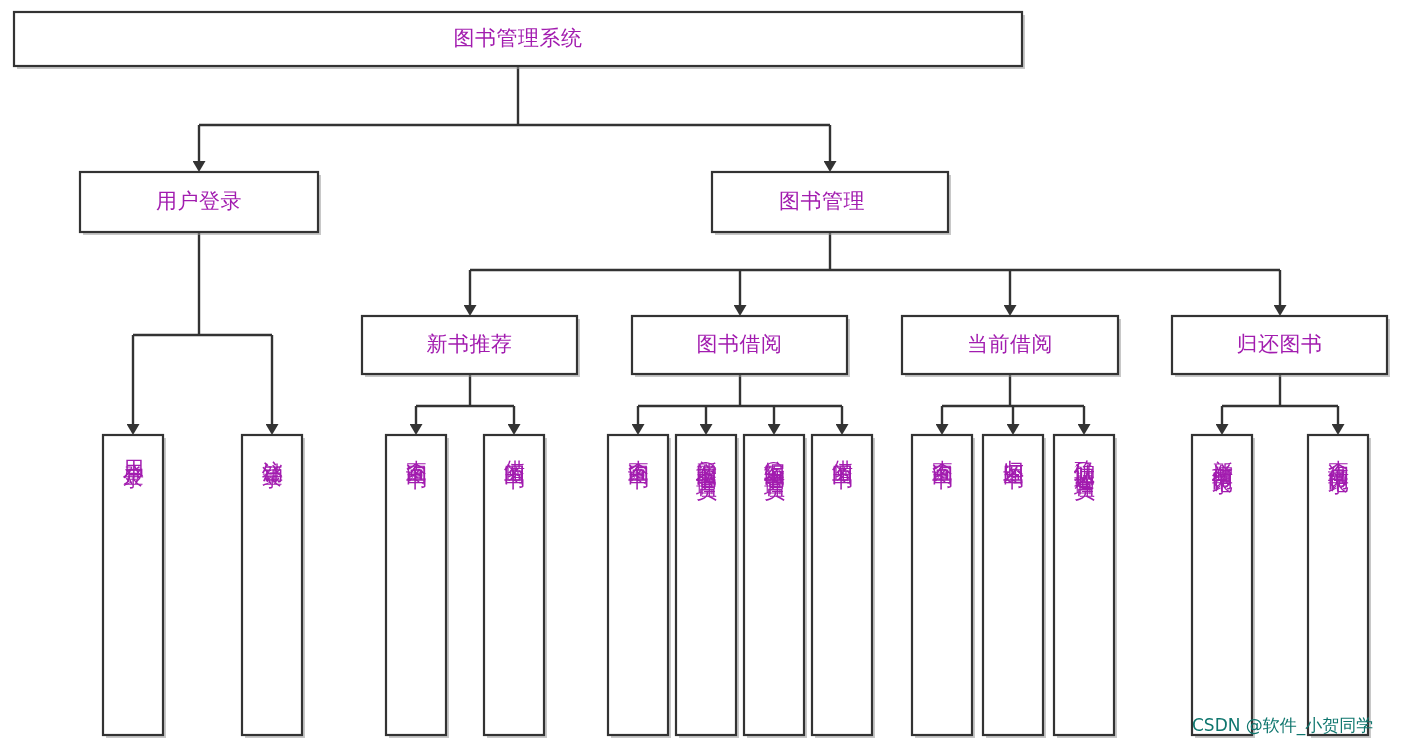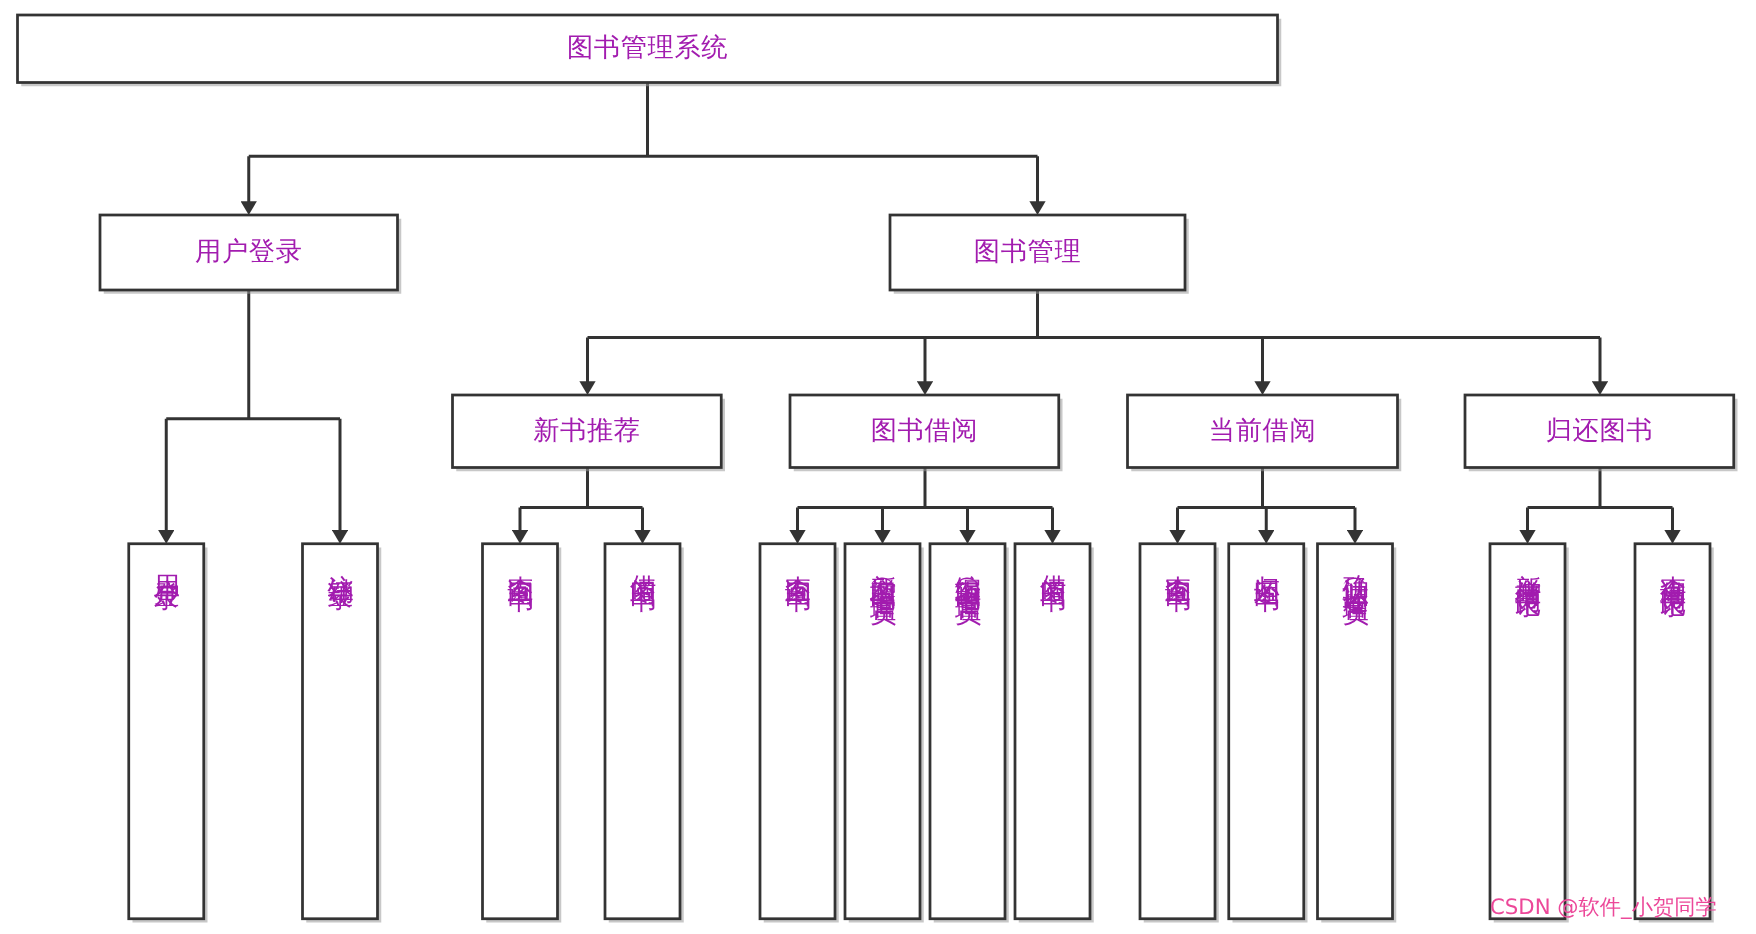--- a/index.html
+++ b/index.html
@@ -67,21 +67,21 @@
     font-size: 21px;
     letter-spacing: 3px;
     line-height: 1.1;
     justify-content: flex-start;
     align-items: center;
     padding-top: 8px;
     box-sizing: border-box;
   }
   .watermark {
     position: absolute;
-    color: #ec4899;
+    color: #0f766e;
     font-size: 17px;
     font-family: "DejaVu Sans", "Liberation Sans", sans-serif;
     white-space: nowrap;
     pointer-events: none;
   }
 </style>
 </head>
 <body>
 
 <div id="diagram-root">

